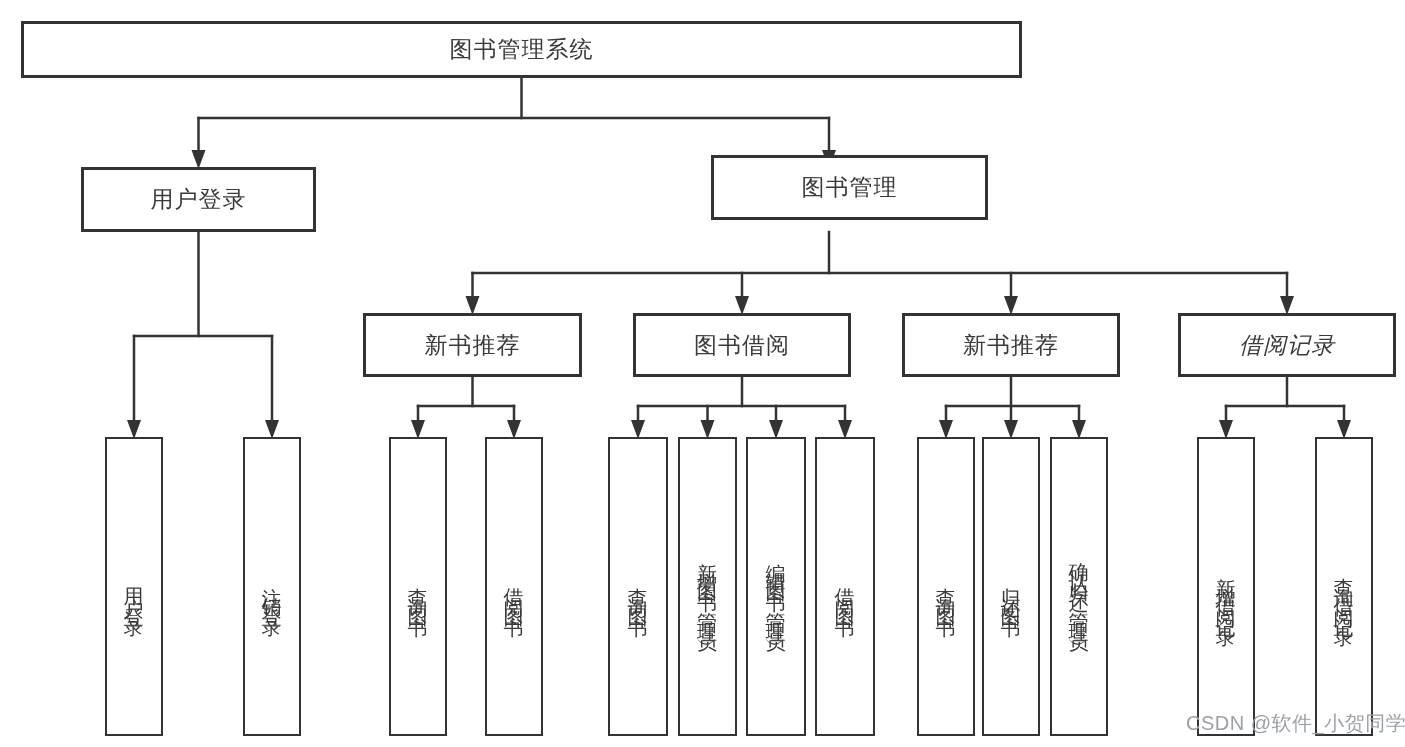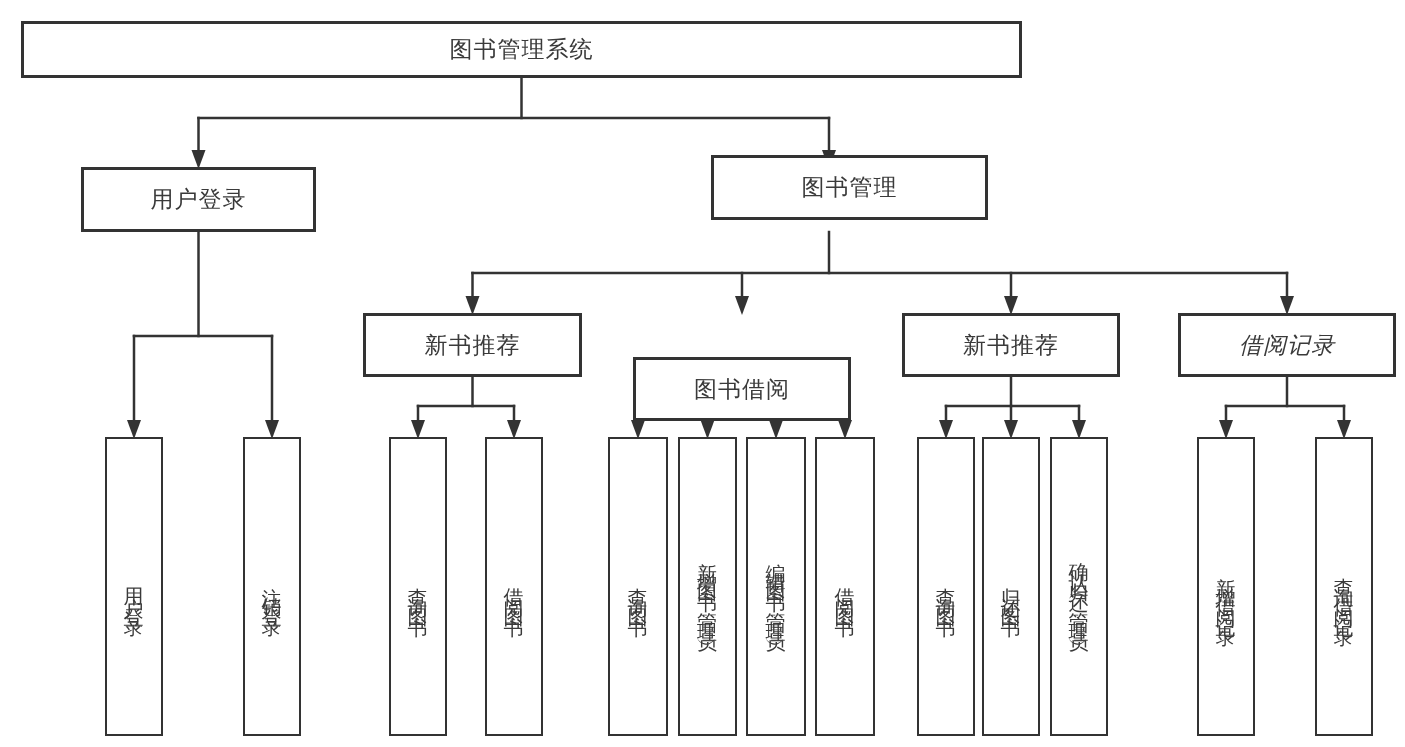--- a/index.html
+++ b/index.html
@@ -124,21 +124,21 @@
       </div>
       <div class="node h lvl2" style="left: 81px; top: 167px; width: 235px; height: 65px;">
         <span class="label">用户登录</span>
       </div>
       <div class="node h lvl2" style="left: 711px; top: 155px; width: 277px; height: 65px;">
         <span class="label">图书管理</span>
       </div>
       <div class="node h lvl3" style="left: 363px; top: 313px; width: 219px; height: 64px;">
         <span class="label">新书推荐</span>
       </div>
-      <div class="node h lvl3" style="left: 633px; top: 313px; width: 218px; height: 64px; margin-top: 44px;">
+      <div class="node h lvl3" style="left: 633px; top: 313px; width: 218px; height: 64px;">
         <span class="label">图书借阅</span>
       </div>
       <div class="node h lvl3" style="left: 902px; top: 313px; width: 218px; height: 64px;">
         <span class="label">新书推荐</span>
       </div>
       <div class="node h lvl3" style="left: 1178px; top: 313px; width: 218px; height: 64px; font-style: italic;">
         <span class="label">借阅记录</span>
       </div>
       <div class="node v lvl4" style="left: 105px; top: 437px; width: 58px; height: 299px;">
         <span class="label">用户登录</span>
@@ -173,13 +173,14 @@
       <div class="node v lvl4" style="left: 1050px; top: 437px; width: 58px; height: 299px;">
         <span class="label">确认归还（管理员）</span>
       </div>
       <div class="node v lvl4" style="left: 1197px; top: 437px; width: 58px; height: 299px;">
         <span class="label">新增借阅记录</span>
       </div>
       <div class="node v lvl4" style="left: 1315px; top: 437px; width: 58px; height: 299px;">
         <span class="label">查询借阅记录</span>
       </div>
     </div>
+  <div class="watermark">CSDN @软件_小贺同学</div>
 </div>
 
 </body></html>

